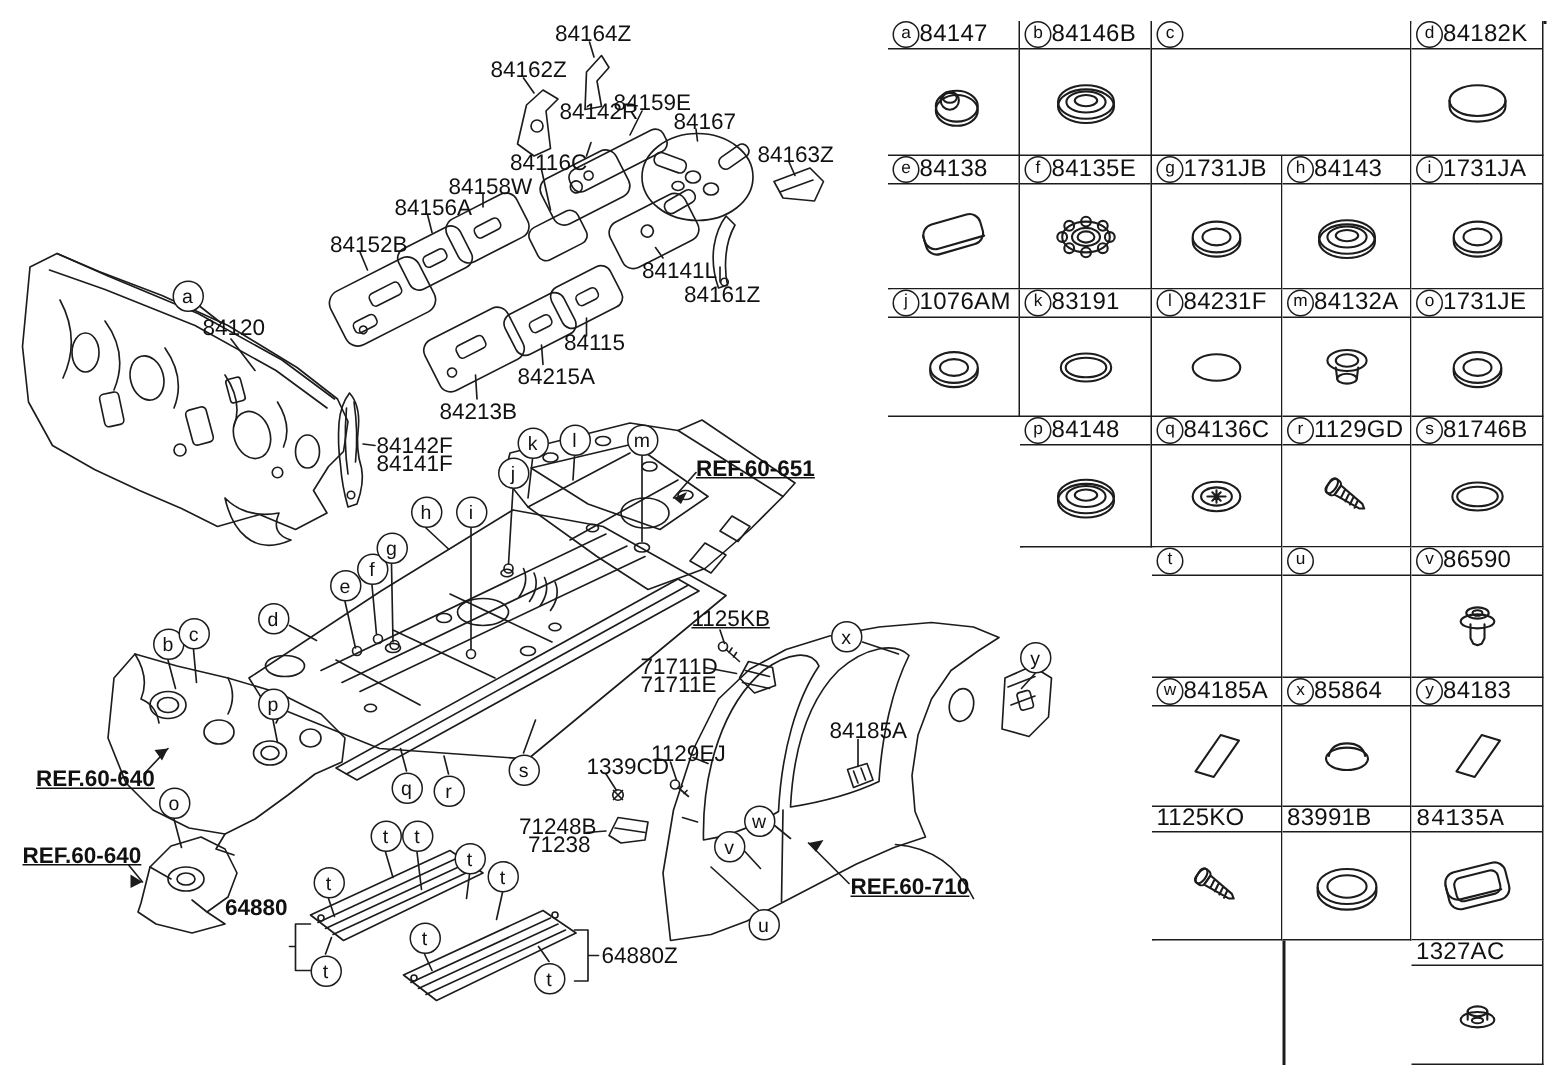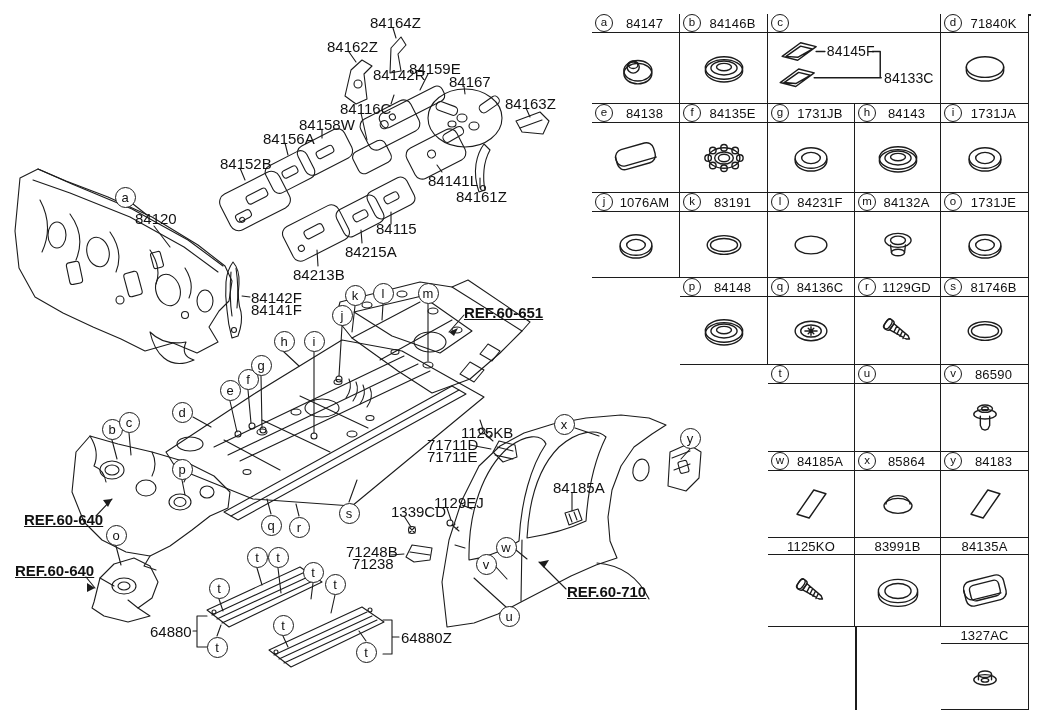--- a/index.html
+++ b/index.html
@@ -12,21 +12,21 @@
       background:#fff;display:flex;align-items:center;justify-content:center;
       font-size:13px;line-height:13px;box-sizing:border-box;}
   #ptable{position:absolute;left:592px;top:14px;width:439px;height:698px;}
   .vline,.hline{position:absolute;background:#1c1c1c;}
   .cell{position:absolute;box-sizing:border-box;border-right:1.6px solid #1c1c1c;
         border-bottom:1.6px solid #1c1c1c;background:#fff;display:flex;flex-direction:column;}
   .chead{box-sizing:border-box;border-bottom:1.3px solid #1c1c1c;display:flex;
          align-items:center;padding:0 3px;flex:none;}
   .circ{width:16px;height:16px;border:1.2px solid #1c1c1c;border-radius:50%;flex:none;
         display:flex;align-items:center;justify-content:center;font-size:11.5px;line-height:11.5px;}
-  .cpart{flex:1;text-align:center;font-size:13px;letter-spacing:.2px;}
+  .cpart{flex:1;font-size:16px;letter-spacing:.2px;}
   .cbody{flex:1;display:flex;align-items:center;justify-content:center;overflow:hidden;}
   .icon{stroke:#1c1c1c;fill:none;stroke-width:1.5;stroke-linecap:round;stroke-linejoin:round;}
   .icon text{stroke:none;fill:#111;font-family:"Liberation Sans","DejaVu Sans",sans-serif;}
 </style>
 </head>
 <body>
 
 <div id="stage">
 
   <svg id="art" width="1043" height="727" viewBox="0 0 1043 727">
@@ -228,32 +228,32 @@
       <div class="plabel" style="left: 220px; top: 155px;">84152B</div>
       <div class="plabel" style="left: 428px; top: 172px;">84141L</div>
       <div class="plabel" style="left: 456px; top: 188px;">84161Z</div>
       <div class="plabel" style="left: 135px; top: 210px;">84120</div>
       <div class="plabel" style="left: 376px; top: 220px;">84115</div>
       <div class="plabel" style="left: 345px; top: 243px;">84215A</div>
       <div class="plabel" style="left: 293px; top: 266px;">84213B</div>
       <div class="plabel" style="left: 251px; top: 289px;">84142F</div>
       <div class="plabel" style="left: 251px; top: 301px;">84141F</div>
       <div class="plabel reflabel" style="left: 464px; top: 304px;">REF.60-651</div>
-      <div class="plabel" style="left: 461px; top: 424px;">1125KB</div>
+      <div class="plabel" style="left: 461px; top: 404px; text-decoration: underline;">1125KB</div>
       <div class="plabel" style="left: 427px; top: 436px;">71711D</div>
       <div class="plabel" style="left: 427px; top: 448px;">71711E</div>
       <div class="plabel" style="left: 553px; top: 479px;">84185A</div>
       <div class="plabel" style="left: 434px; top: 494px;">1129EJ</div>
       <div class="plabel" style="left: 391px; top: 503px;">1339CD</div>
       <div class="plabel reflabel" style="left: 24px; top: 511px;">REF.60-640</div>
       <div class="plabel" style="left: 346px; top: 543px;">71248B</div>
       <div class="plabel" style="left: 352px; top: 555px;">71238</div>
       <div class="plabel reflabel" style="left: 15px; top: 562px;">REF.60-640</div>
       <div class="plabel reflabel" style="left: 567px; top: 583px;">REF.60-710</div>
-      <div class="plabel" style="left: 150px; top: 623px;">64880</div>
+      <div class="plabel" style="left: 150px; top: 597px; font-weight: bold;">64880</div>
       <div class="plabel" style="left: 401px; top: 629px;">64880Z</div>
     </div>
   <div id="callouts">
       <div class="co" style="left: 114.5px; top: 186.5px;">a</div>
       <div class="co" style="left: 101.5px; top: 418.5px;">b</div>
       <div class="co" style="left: 118.5px; top: 411.5px;">c</div>
       <div class="co" style="left: 171.5px; top: 401.5px;">d</div>
       <div class="co" style="left: 219.5px; top: 379.5px;">e</div>
       <div class="co" style="left: 237.5px; top: 368.5px;">f</div>
       <div class="co" style="left: 250.5px; top: 354.5px;">g</div>
@@ -311,34 +311,25 @@
             <ellipse cx="30" cy="30" rx="14" ry="7.5"></ellipse>
             <ellipse cx="30" cy="29" rx="8" ry="4"></ellipse>
           </svg>
         </div>
       </div>
       <div class="cell" style="left: 176px; top: 0px; width: 173px; height: 90px;">
         <div class="chead" style="height: 19px;">
           <span class="circ">c</span>
           <span class="cpart"></span>
         </div>
-        <div class="cbody">
-          <svg class="icon" width="169" height="67" viewBox="0 0 173 69">
-            <path d="M12,22 L31,8 L47,12 L28,26 Z M16,22 L31,11.5 L43,14.5 L28,23 Z"></path>
-            <path d="M10,49 L29,35 L45,39 L26,53 Z M14,49 L29,38.5 L41,41.5 L26,50 Z"></path>
-            <path d="M47,17 L56,17 M105,17 L113,17 M113,17 L113,44 M45,44 L114,44"></path>
-            <text x="58" y="22" font-size="14.5">84145F</text>
-            <text x="117" y="49" font-size="14.5">84133C</text>
-          </svg>
-        </div>
       </div>
       <div class="cell" style="left: 349px; top: 0px; width: 88px; height: 90px;">
         <div class="chead" style="height: 19px;">
           <span class="circ">d</span>
-          <span class="cpart">71840K</span>
+          <span class="cpart">84182K</span>
         </div>
         <div class="cbody">
           <svg class="icon" width="64" height="56" viewBox="0 0 60 60">
             <ellipse cx="30" cy="29" rx="20" ry="11"></ellipse>
             <path d="M10,29 L10,33 A20,11 0 0 0 50,33 L50,29"></path>
           </svg>
         </div>
       </div>
       <div class="vline" style="left: 0px; top: 90px; width: 1.6px; height: 89px;"></div>
       <div class="cell" style="left: 0px; top: 90px; width: 88px; height: 89px;">
@@ -618,21 +609,21 @@
         </div>
         <div class="cbody">
           <svg class="icon" width="64" height="56" viewBox="0 0 60 60">
             <ellipse cx="30" cy="30" rx="21" ry="12.5"></ellipse>
             <ellipse cx="30" cy="30" rx="14" ry="8"></ellipse>
             <path d="M9,31 v3 a21,12.5 0 0 0 42,0 v-3"></path>
           </svg>
         </div>
       </div>
       <div class="cell" style="left: 349px; top: 524px; width: 88px; height: 89px;">
-        <div class="chead" style="height: 17px;">
+        <div class="chead" style="height: 17px; font-family: Liberation Mono, monospace;">
           <span class="cpart">84135A</span>
         </div>
         <div class="cbody">
           <svg class="icon" width="64" height="56" viewBox="0 0 60 60">
             <g transform="rotate(-14 30 30)">
               <rect x="8" y="16" width="44" height="27" rx="8"></rect>
               <rect x="14" y="21" width="32" height="17" rx="5"></rect>
               <path d="M8,24 v4 a8,8 0 0 0 8,8 h30"></path>
             </g>
           </svg>

